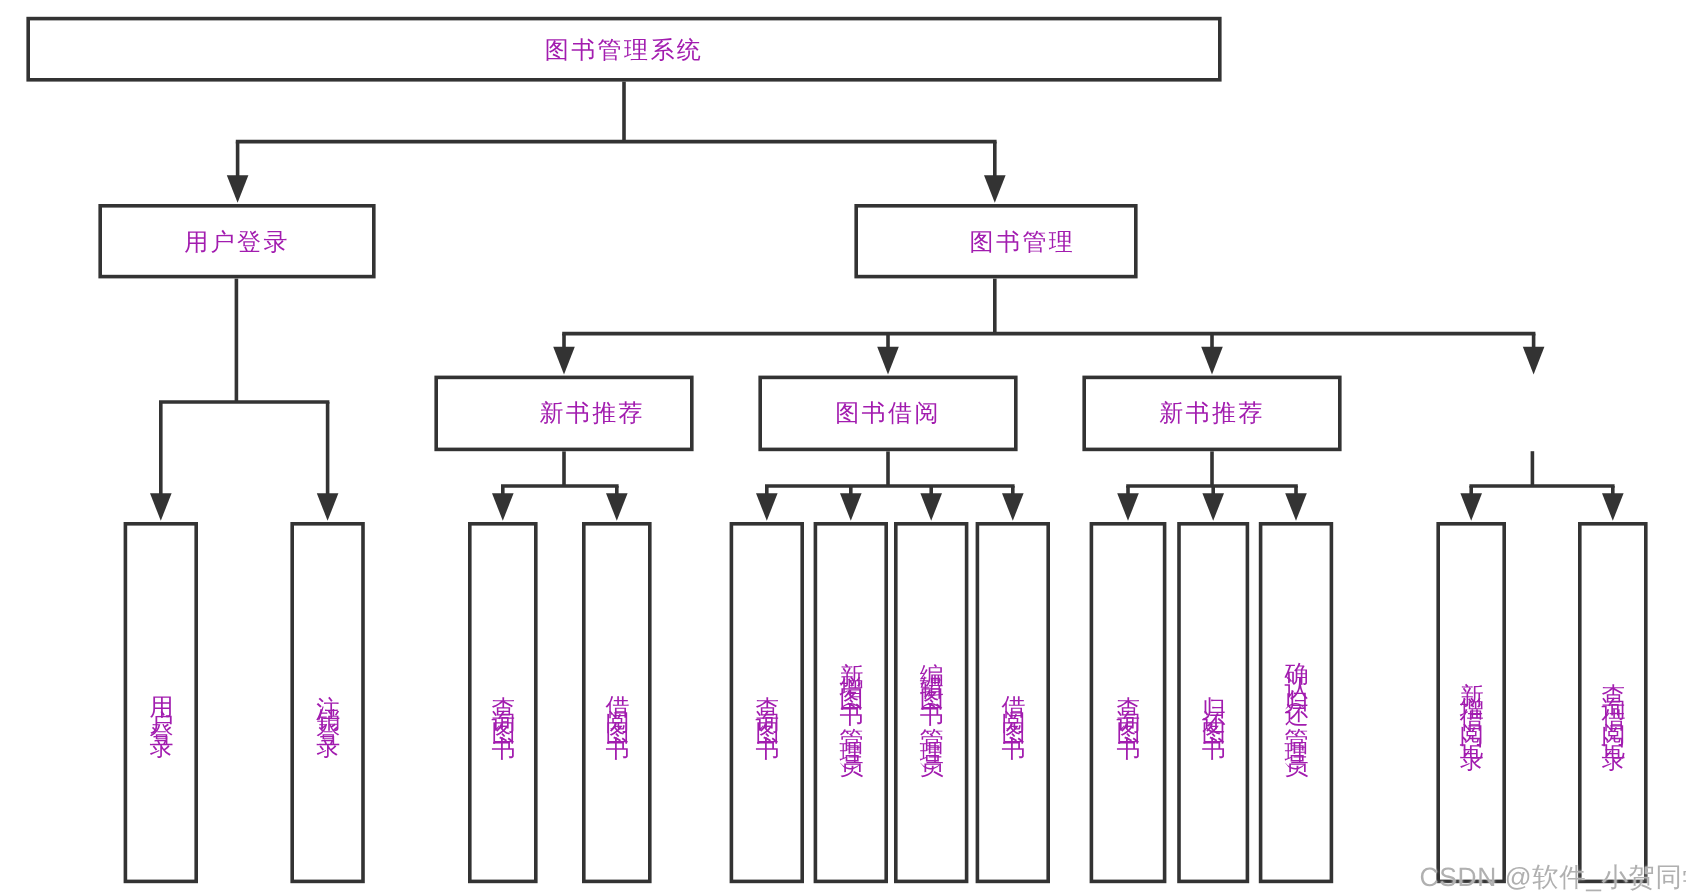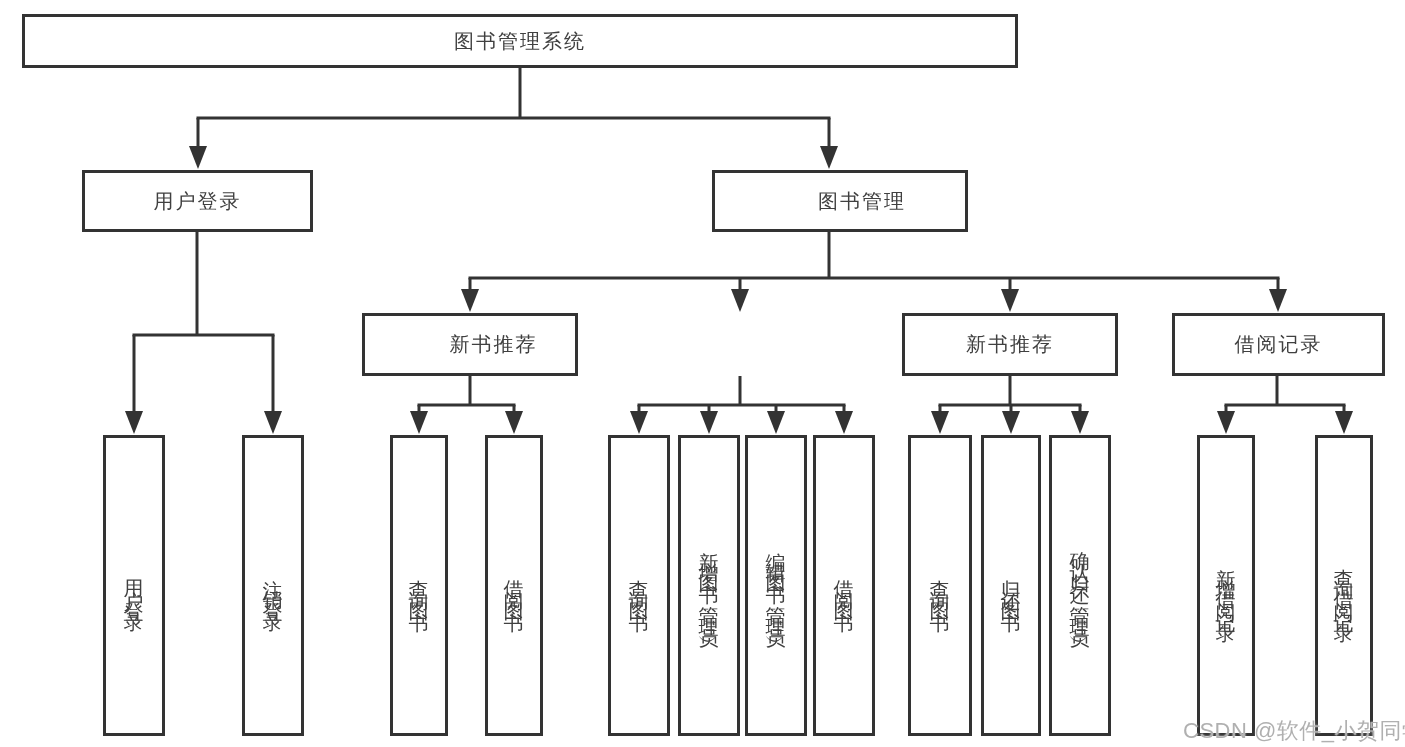--- a/index.html
+++ b/index.html
@@ -30,21 +30,21 @@
     stroke: none;
   }
   .box {
     position: absolute;
     box-sizing: border-box;
     border: 3px solid #333333;
     background: #ffffff;
     display: flex;
     align-items: center;
     justify-content: center;
-    color: #404040;
+    color: #a21caf;
   }
   .hbox .lbl {
     font-size: 20px;
     letter-spacing: 2px;
     white-space: nowrap;
   }
   .vbox .lbl {
     writing-mode: vertical-rl;
     text-orientation: mixed;
     font-size: 20px;
@@ -131,33 +131,33 @@
     <polygon points="1335,411 1353,411 1344,434"></polygon>
   </svg>
 
   <div class="box hbox" style="left:22px; top:14px; width:996px; height:54px;">
     <span class="lbl">图书管理系统</span>
   </div>
 
   <div class="box hbox" style="left:82px; top:170px; width:231px; height:62px;">
     <span class="lbl">用户登录</span>
   </div>
-  <div class="box hbox" style="left:712px; top:170px; width:256px; height:62px;padding-left:44px;">
+  <div class="box hbox" style="left:712px; top:170px; width:236px; height:62px;padding-left:44px;">
     <span class="lbl">图书管理</span>
   </div>
 
   <div class="box hbox" style="left:362px; top:313px; width:216px; height:63px;padding-left:47px;">
     <span class="lbl">新书推荐</span>
   </div>
+  <div class="box hbox" style="left:632px; top:313px; width:216px; height:63px;">
+    <span class="lbl">图书借阅</span>
+  </div>
   <div class="box hbox" style="left:902px; top:313px; width:216px; height:63px;">
     <span class="lbl">新书推荐</span>
   </div>
-  <div class="box hbox" style="left:1172px; top:313px; width:213px; height:63px;">
-    <span class="lbl">借阅记录</span>
-  </div>
 
   <div class="box vbox" style="left:103px; top:435px; width:62px; height:301px;">
     <span class="lbl">用户登录</span>
   </div>
   <div class="box vbox" style="left:242px; top:435px; width:62px; height:301px;">
     <span class="lbl">注销登录</span>
   </div>
 
   <div class="box vbox" style="left:390px; top:435px; width:58px; height:301px;">
     <span class="lbl">查询图书</span>

